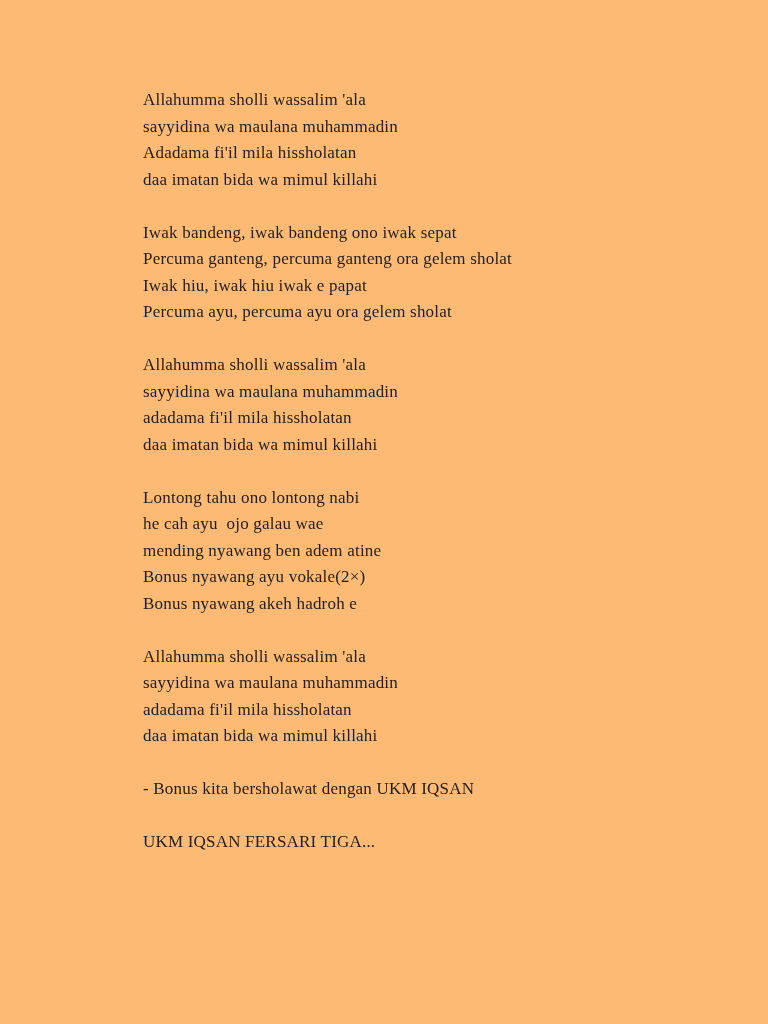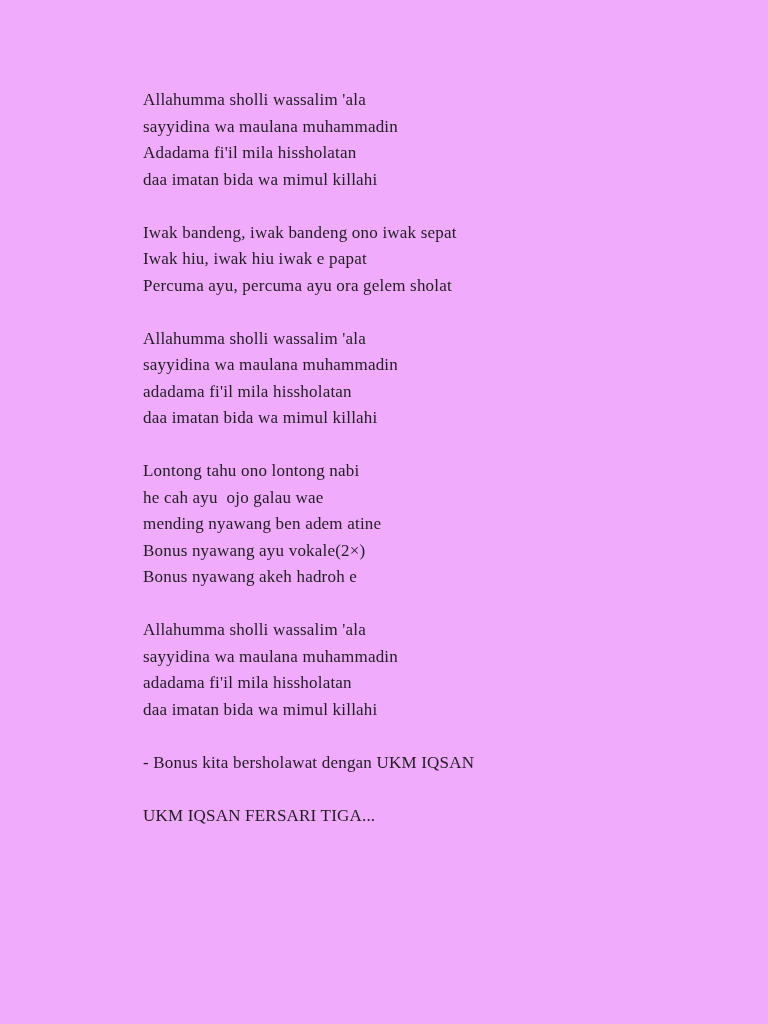--- a/index.html
+++ b/index.html
@@ -12,21 +12,21 @@
     background: #ffffff;
     overflow: hidden;
     position: relative;
   }
   .page {
     position: absolute;
     left: 0;
     top: 0;
     width: 768px;
     height: 1024px;
-    background: #f0abfc;
+    background: #fdba74;
   }
   .lyrics {
     position: absolute;
     left: 143px;
     top: 87px;
     width: 560px;
     font-family: "Liberation Serif", "DejaVu Serif", serif;
     font-size: 17px;
     line-height: 26.5px;
     color: #1e1e1e;
@@ -53,20 +53,21 @@
 
     <div class="stanza">
       <p class="line">Allahumma sholli wassalim 'ala</p>
       <p class="line">sayyidina wa maulana muhammadin</p>
       <p class="line">Adadama fi'il mila hissholatan</p>
       <p class="line">daa imatan bida wa mimul killahi</p>
     </div>
 
     <div class="stanza">
       <p class="line">Iwak bandeng, iwak bandeng ono iwak sepat</p>
+      <p class="line">Percuma ganteng, percuma ganteng ora gelem sholat</p>
       <p class="line">Iwak hiu, iwak hiu iwak e papat</p>
       <p class="line">Percuma ayu, percuma ayu ora gelem sholat</p>
     </div>
 
     <div class="stanza">
       <p class="line">Allahumma sholli wassalim 'ala</p>
       <p class="line">sayyidina wa maulana muhammadin</p>
       <p class="line">adadama fi'il mila hissholatan</p>
       <p class="line">daa imatan bida wa mimul killahi</p>
     </div>

